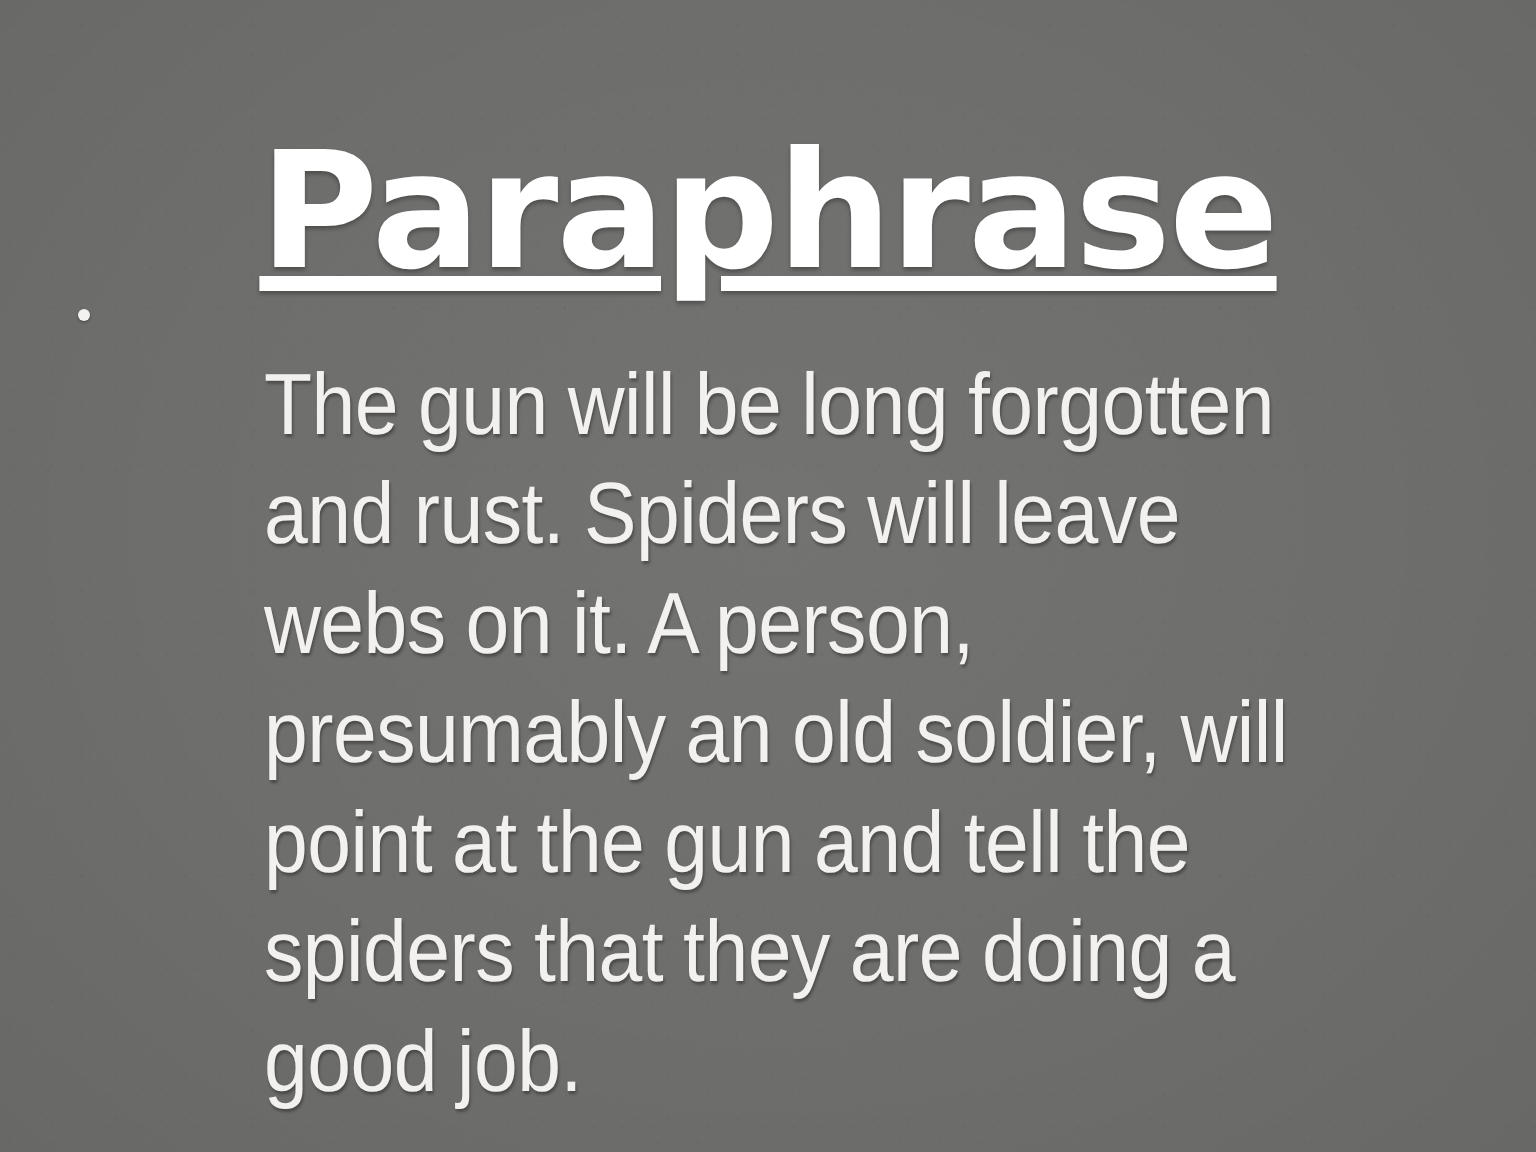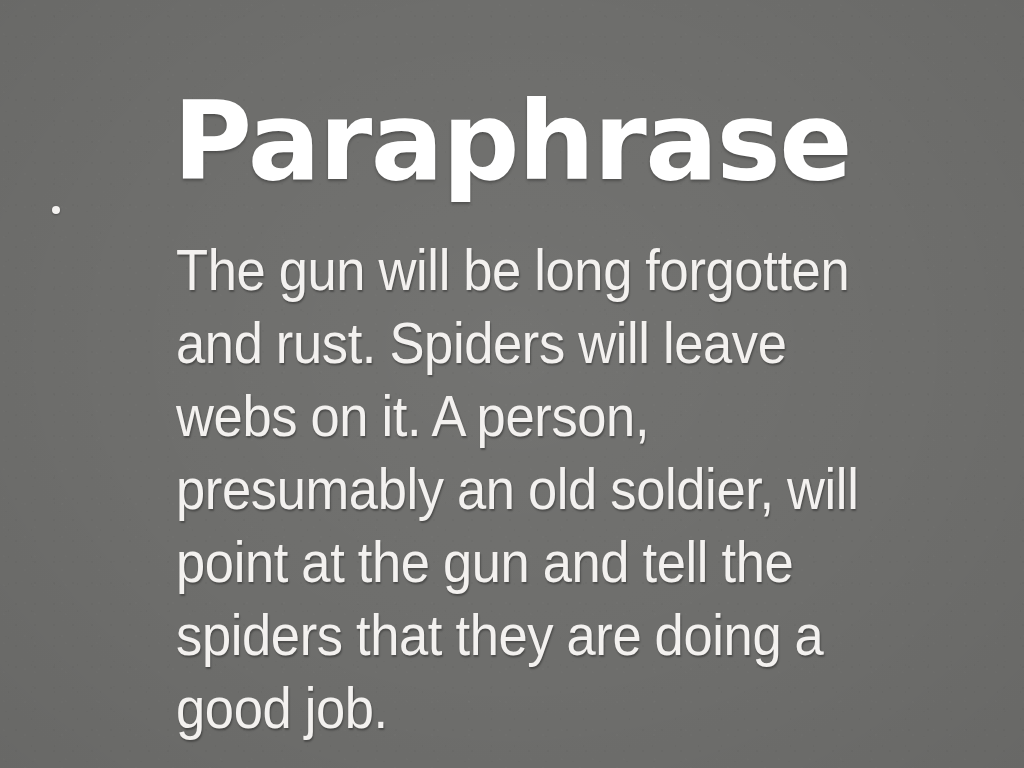--- a/index.html
+++ b/index.html
@@ -57,20 +57,21 @@
     width: 1024px;
     text-align: center;
     font-family: "DejaVu Sans", sans-serif;
     font-weight: 700;
     font-size: 108px;
     line-height: 1.12;
     letter-spacing: -1.5px;
     color: #ffffff;
     text-shadow: 0 2px 3px rgba(0,0,0,0.30);
     white-space: nowrap;
+    text-decoration: underline;
   }
 
   
   .body-block {
     position: absolute;
     top: 175px;
     left: 52px;
     width: 900px;
     display: flex;
     align-items: flex-start;

